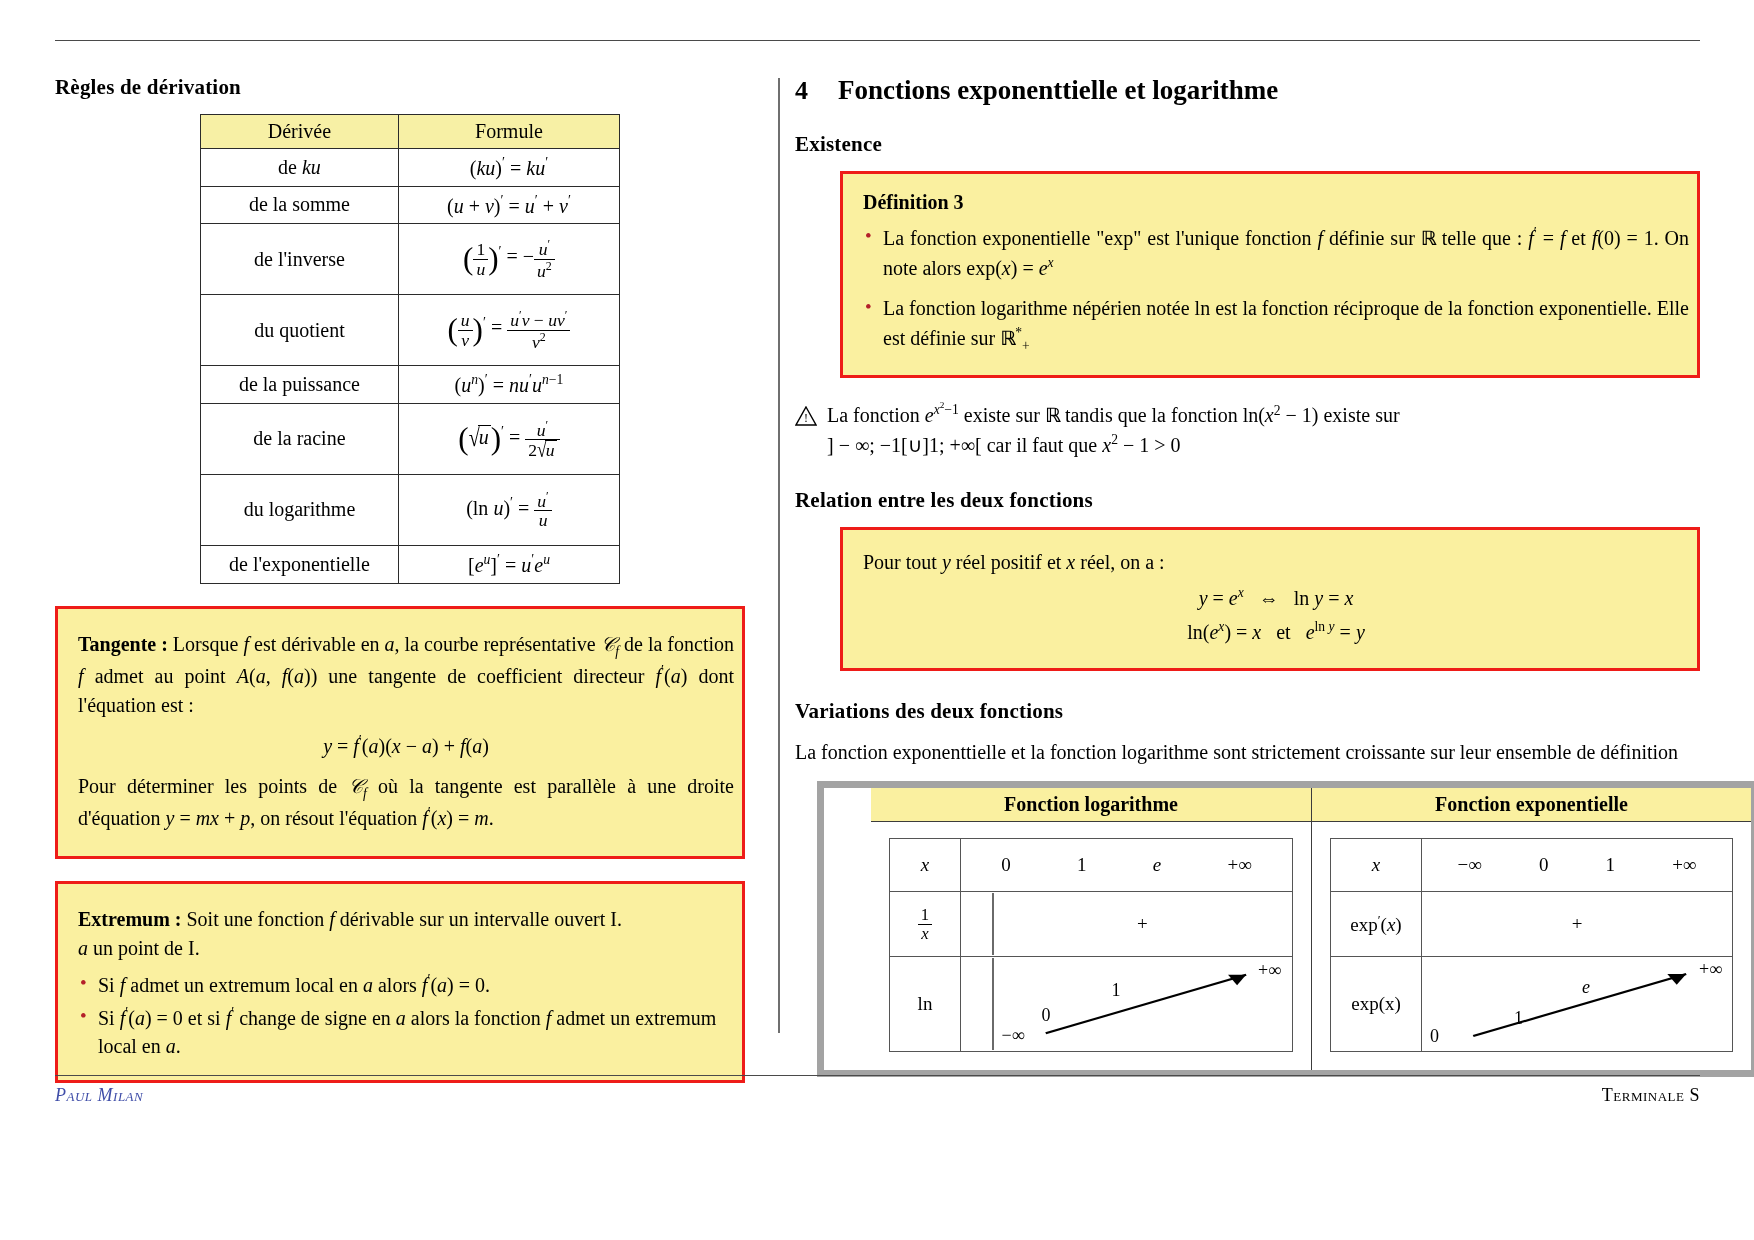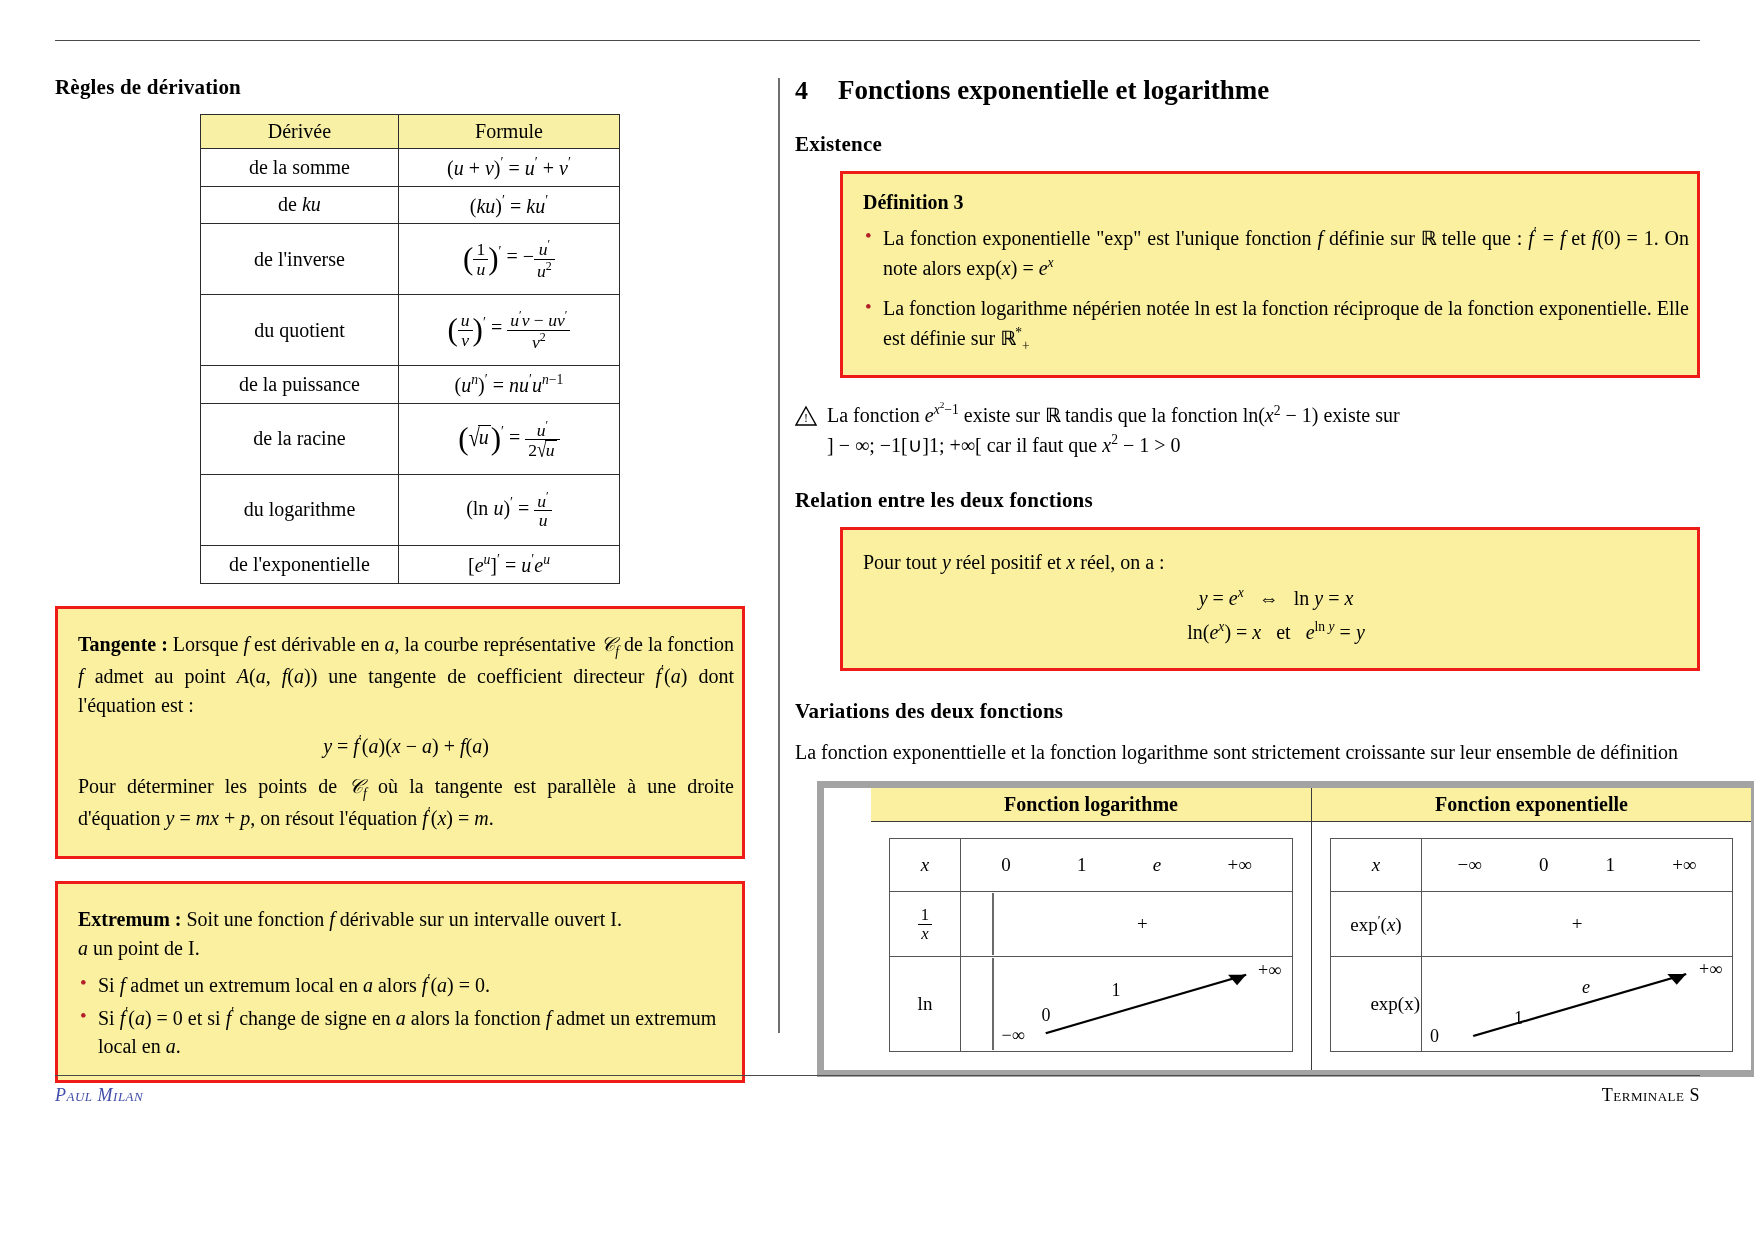--- a/index.html
+++ b/index.html
@@ -120,26 +120,26 @@
 
     <table class="deriv">
       <thead>
         <tr>
           <th>Dérivée</th>
           <th>Formule</th>
         </tr>
       </thead>
       <tbody>
         <tr>
+          <td class="lbl">de <i class="m">ku</i></td>
+          <td class="frm">(<i class="m">ku</i>)<sup class="s">′</sup> = <i class="m">ku</i><sup class="s">′</sup></td>
+        </tr>
+        <tr>
           <td class="lbl">de la somme</td>
           <td class="frm">(<i class="m">u</i> + <i class="m">v</i>)<sup class="s">′</sup> = <i class="m">u</i><sup class="s">′</sup> + <i class="m">v</i><sup class="s">′</sup></td>
-        </tr>
-        <tr>
-          <td class="lbl">de <i class="m">ku</i></td>
-          <td class="frm">(<i class="m">ku</i>)<sup class="s">′</sup> = <i class="m">ku</i><sup class="s">′</sup></td>
         </tr>
         <tr class="tall">
           <td class="lbl">de l'inverse</td>
           <td class="frm">
             <span class="paren">(</span><span class="frac"><span class="n">1</span><span class="d"><i class="m">u</i></span></span><span class="paren">)</span><sup class="s">′</sup>
             = −<span class="frac"><span class="n"><i class="m">u</i><sup class="s">′</sup></span><span class="d"><i class="m">u</i><sup class="s">2</sup></span></span>
           </td>
         </tr>
         <tr class="tall">
           <td class="lbl">du quotient</td>
@@ -198,21 +198,21 @@
         <li>Si <i class="m">f</i><sup class="s">′</sup>(<i class="m">a</i>) = 0 et si <i class="m">f</i><sup class="s">′</sup> change de signe en <i class="m">a</i> alors la fonction <i class="m">f</i> admet un extremum local en <i class="m">a</i>.</li>
       </ul>
     </div>
 
   </div>
 
   <div class="col-right">
 
     <h2 class="sect">
       <span class="num">4</span>
-      <span>Fonctions exponentielle et logarithme</span>
+      <span>Fonctions exponenttielle et logarithme</span>
     </h2>
 
     <h3 class="sub">Existence</h3>
 
     <div class="box" style="margin-left:45px;margin-top:8px;">
       <p style="margin:0 0 4px 0;">
         <span class="lead">Définition 3</span>
       </p>
       <ul>
         <li class="just">
@@ -332,21 +332,21 @@
               <td class="lead sgn" style="width:88px;">
                 exp<sup class="s">′</sup>(<i class="m">x</i>)
               </td>
               <td class="sgn">
                 <div style="display:flex;align-items:center;justify-content:center;height:100%;">
                   <span>+</span>
                 </div>
               </td>
             </tr>
             <tr>
-              <td class="lead var" style="width:88px;text-align:right;">
+              <td class="lead var" style="width:88px;">
                 <span>exp(x)</span>
               </td>
               <td class="var arrowcell">
                 <svg width="100%" height="100%" viewBox="0 0 230 88" preserveAspectRatio="none">
                   <line x1="38" y1="74" x2="196" y2="16" stroke="#000" stroke-width="2"></line>
                   <polygon points="196,16 182,16 189,26" fill="#000"></polygon>
                 </svg>
                 <span class="lo">0</span>
                 <span class="mid" style="left:92px;bottom:22px;">1</span>
                 <span class="mid" style="left:160px;top:20px;font-style:italic;">e</span>

